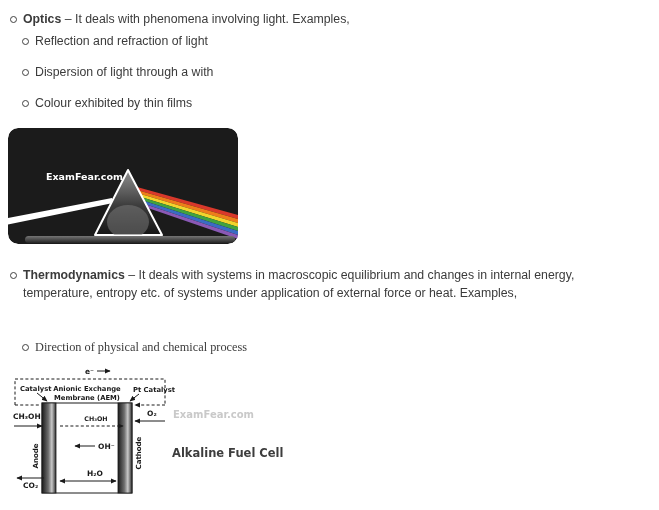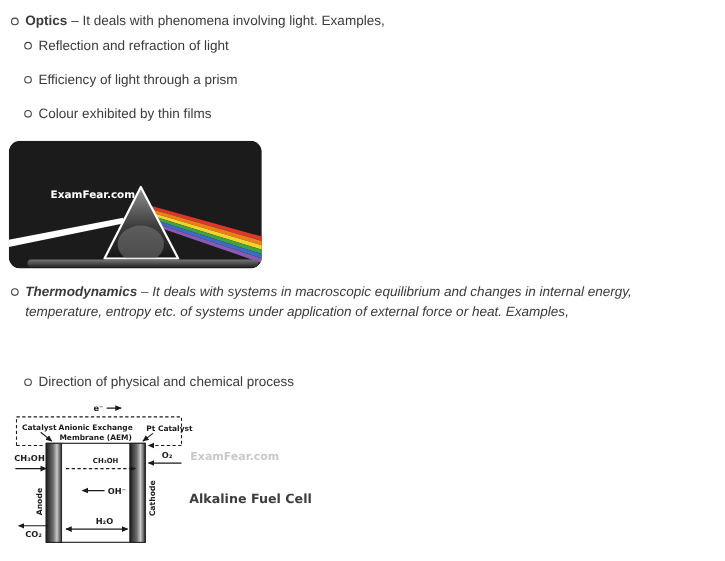--- a/index.html
+++ b/index.html
@@ -26,21 +26,21 @@
   <div class="li lvl2" style="top:32px;">
     <span class="bullet"></span>
     <span class="txt">Reflection and refraction of light</span>
   </div>
   <div class="li lvl1" style="top:10px;">
     <span class="bullet"></span>
     <span class="txt"><b class="term">Optics</b> <span>– It deals with phenomena involving light. Examples,</span></span>
   </div>
   <div class="li lvl2" style="top:63px;">
     <span class="bullet"></span>
-    <span class="txt">Efficiency of light through a prism</span>
+    <span class="txt">Dispersion of light through a with</span>
   </div>
   <div class="li lvl2" style="top:94px;justify-content:center;">
     <span class="bullet"></span>
     <span class="txt">Colour exhibited by thin films</span>
   </div>
 
   <svg class="fig" style="left:8px;top:128px;" width="230" height="116" viewBox="0 0 230 116">
     <defs>
       <clipPath id="imgClip">
           <rect x="0" y="0" width="230" height="116" rx="10" ry="10"></rect>
@@ -73,25 +73,25 @@
           <polygon points="138.16666666666666,76.5 230,107 230,111 140,80" fill="#8a59b5"></polygon>
         </g>
 
       <path d="M120,42 L154,107 L87,107 Z" fill="url(#prismGrad)" stroke="#ffffff" stroke-width="2" stroke-linejoin="round"></path>
       <ellipse cx="120" cy="94" rx="21" ry="17" fill="#787878" opacity="0.55" clip-path="url(#triClip)"></ellipse>
 
       <rect x="17" y="108" width="210" height="7" rx="3.5" fill="url(#barGrad)"></rect>
     </g>
   </svg>
 
-  <div class="li lvl1" style="top:256px;width:640px;font-style:italic;">
+  <div class="li lvl1" style="top:266px;width:640px;">
     <span class="bullet"></span>
     <span class="txt" style="width:624px;"><b class="term">Thermodynamics</b> <span>– It deals with systems in macroscopic equilibrium and changes in internal energy, temperature, entropy etc. of systems under application of external force or heat. Examples,</span></span>
   </div>
-  <div class="li lvl2" style="top:338px;">
+  <div class="li lvl2" style="top:338px;font-family:Liberation Serif, serif;">
     <span class="bullet"></span>
     <span class="txt">Direction of physical and chemical process</span>
   </div>
 
   <svg class="fig" style="left:8px;top:365px;" width="330" height="137" viewBox="0 0 330 137">
     <defs>
       <marker id="ah" viewBox="0 0 10 10" refX="8" refY="5" markerWidth="6.5" markerHeight="6.5" orient="auto-start-reverse">
         <path d="M0,1 L9,5 L0,9 Z" fill="#1a1a1a"></path>
       </marker>
       <linearGradient id="elGrad" x1="0" y1="0" x2="1" y2="0">

